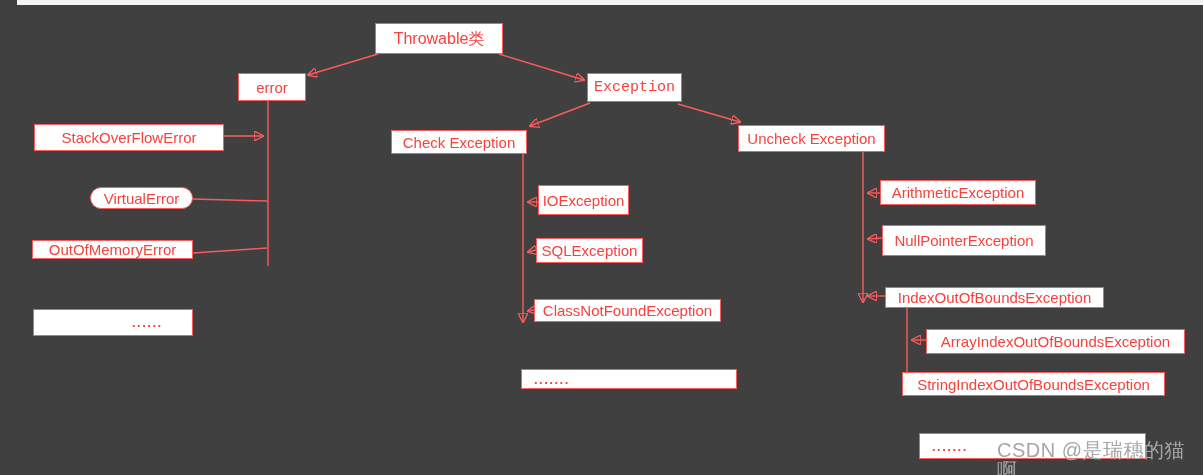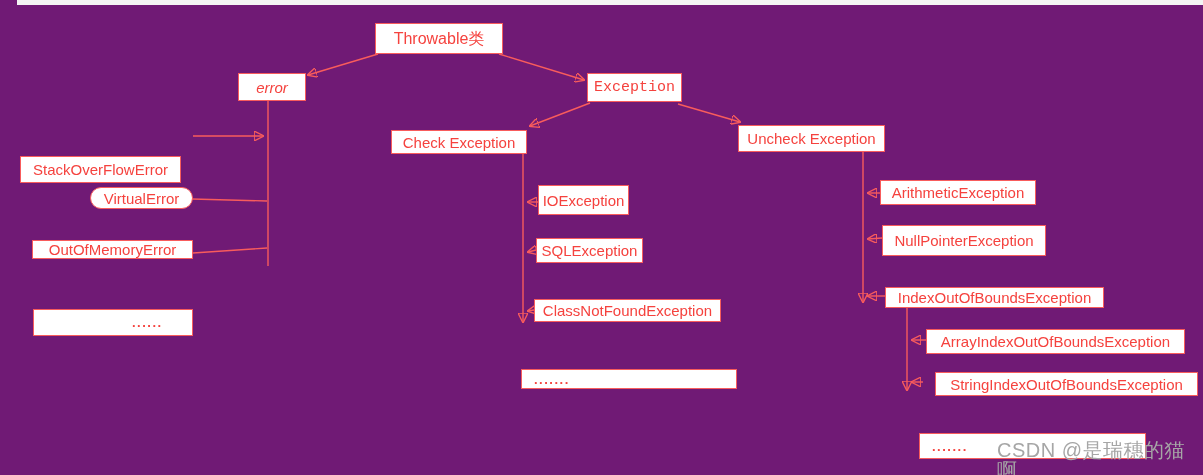--- a/index.html
+++ b/index.html
@@ -1,19 +1,19 @@
 <!DOCTYPE html>
 <html style="--line: #f85c5c; --text: #f5423e; --watermark: #a6a6a6; --strip: #f4f4f4;"><head>
 <meta charset="utf-8">
 <style>
   html,body{margin:0;padding:0;background:#fff;}
   .canvas{
     position:relative;
     width:1203px;height:475px;
-    background:#701a75;
+    background:#404040;
     overflow:hidden;
     font-family:"Liberation Sans", sans-serif;
   }
   .top-strip{
     position:absolute;left:17px;top:0;right:0;height:5px;
     background:var(--strip,#f4f4f4);
   }
   svg.edges{position:absolute;left:0;top:0;z-index:1;}
   svg.edges path{stroke:var(--line,#f85c5c);stroke-width:1.4;fill:none;}
   .node{
@@ -70,25 +70,25 @@
     <path d="M882,238 L868,239" marker-end="url(#arrow)"></path>
     <path d="M885,296 L868,296" marker-end="url(#arrow)"></path>
 
     <path d="M907,307 L907,390" marker-end="url(#arrow)"></path>
     <path d="M926,340 L912,340" marker-end="url(#arrow)"></path>
     <path d="M923,382 L912,382" marker-end="url(#arrow)"></path>
   </svg>
 
   <div class="node fs16" style="left:375px;top:23px;width:128px;height:31px;">Throwable类</div>
 
-  <div class="node" style="left:238px;top:73px;width:68px;height:28px;font-style:italic;">error</div>
+  <div class="node" style="left:238px;top:73px;width:68px;height:28px;">error</div>
 
   <div class="node" style="left:587px;top:73px;width:95px;height:29px;font-family:Liberation Mono, monospace;">Exception</div>
 
-  <div class="node" style="left:20px;top:124px;width:161px;height:27px;margin-top:32px;">StackOverFlowError</div>
+  <div class="node" style="left:34px;top:124px;width:190px;height:27px;">StackOverFlowError</div>
 
   <div class="node" style="left:90px;top:187px;width:103px;height:22px;border-radius:11px;">VirtualError</div>
 
   <div class="node" style="left:32px;top:240px;width:161px;height:19px;">OutOfMemoryError</div>
 
   <div class="node dots dots-mid" style="left:33px;top:309px;width:160px;height:27px;">......</div>
 
   <div class="node" style="left:391px;top:130px;width:136px;height:24px;">Check Exception</div>
 
   <div class="node" style="left:538px;top:185px;width:91px;height:30px;">IOException</div>
@@ -102,19 +102,19 @@
   <div class="node" style="left:738px;top:125px;width:147px;height:27px;">Uncheck Exception</div>
 
   <div class="node" style="left:882px;top:225px;width:164px;height:31px;">NullPointerException</div>
 
   <div class="node" style="left:880px;top:180px;width:156px;height:25px;">ArithmeticException</div>
 
   <div class="node" style="left:885px;top:287px;width:219px;height:21px;">IndexOutOfBoundsException</div>
 
   <div class="node" style="left:926px;top:329px;width:259px;height:25px;">ArrayIndexOutOfBoundsException</div>
 
-  <div class="node" style="left:935px;top:372px;width:263px;height:24px;">StringIndexOutOfBoundsException</div>
+  <div class="node" style="left:902px;top:372px;width:263px;height:24px;">StringIndexOutOfBoundsException</div>
 
   <div class="node dots dots-left" style="left:919px;top:433px;width:227px;height:26px;">.......</div>
 
   <div class="watermark">CSDN @是瑞穗的猫啊</div>
 
 </div>
 
 </body></html>

